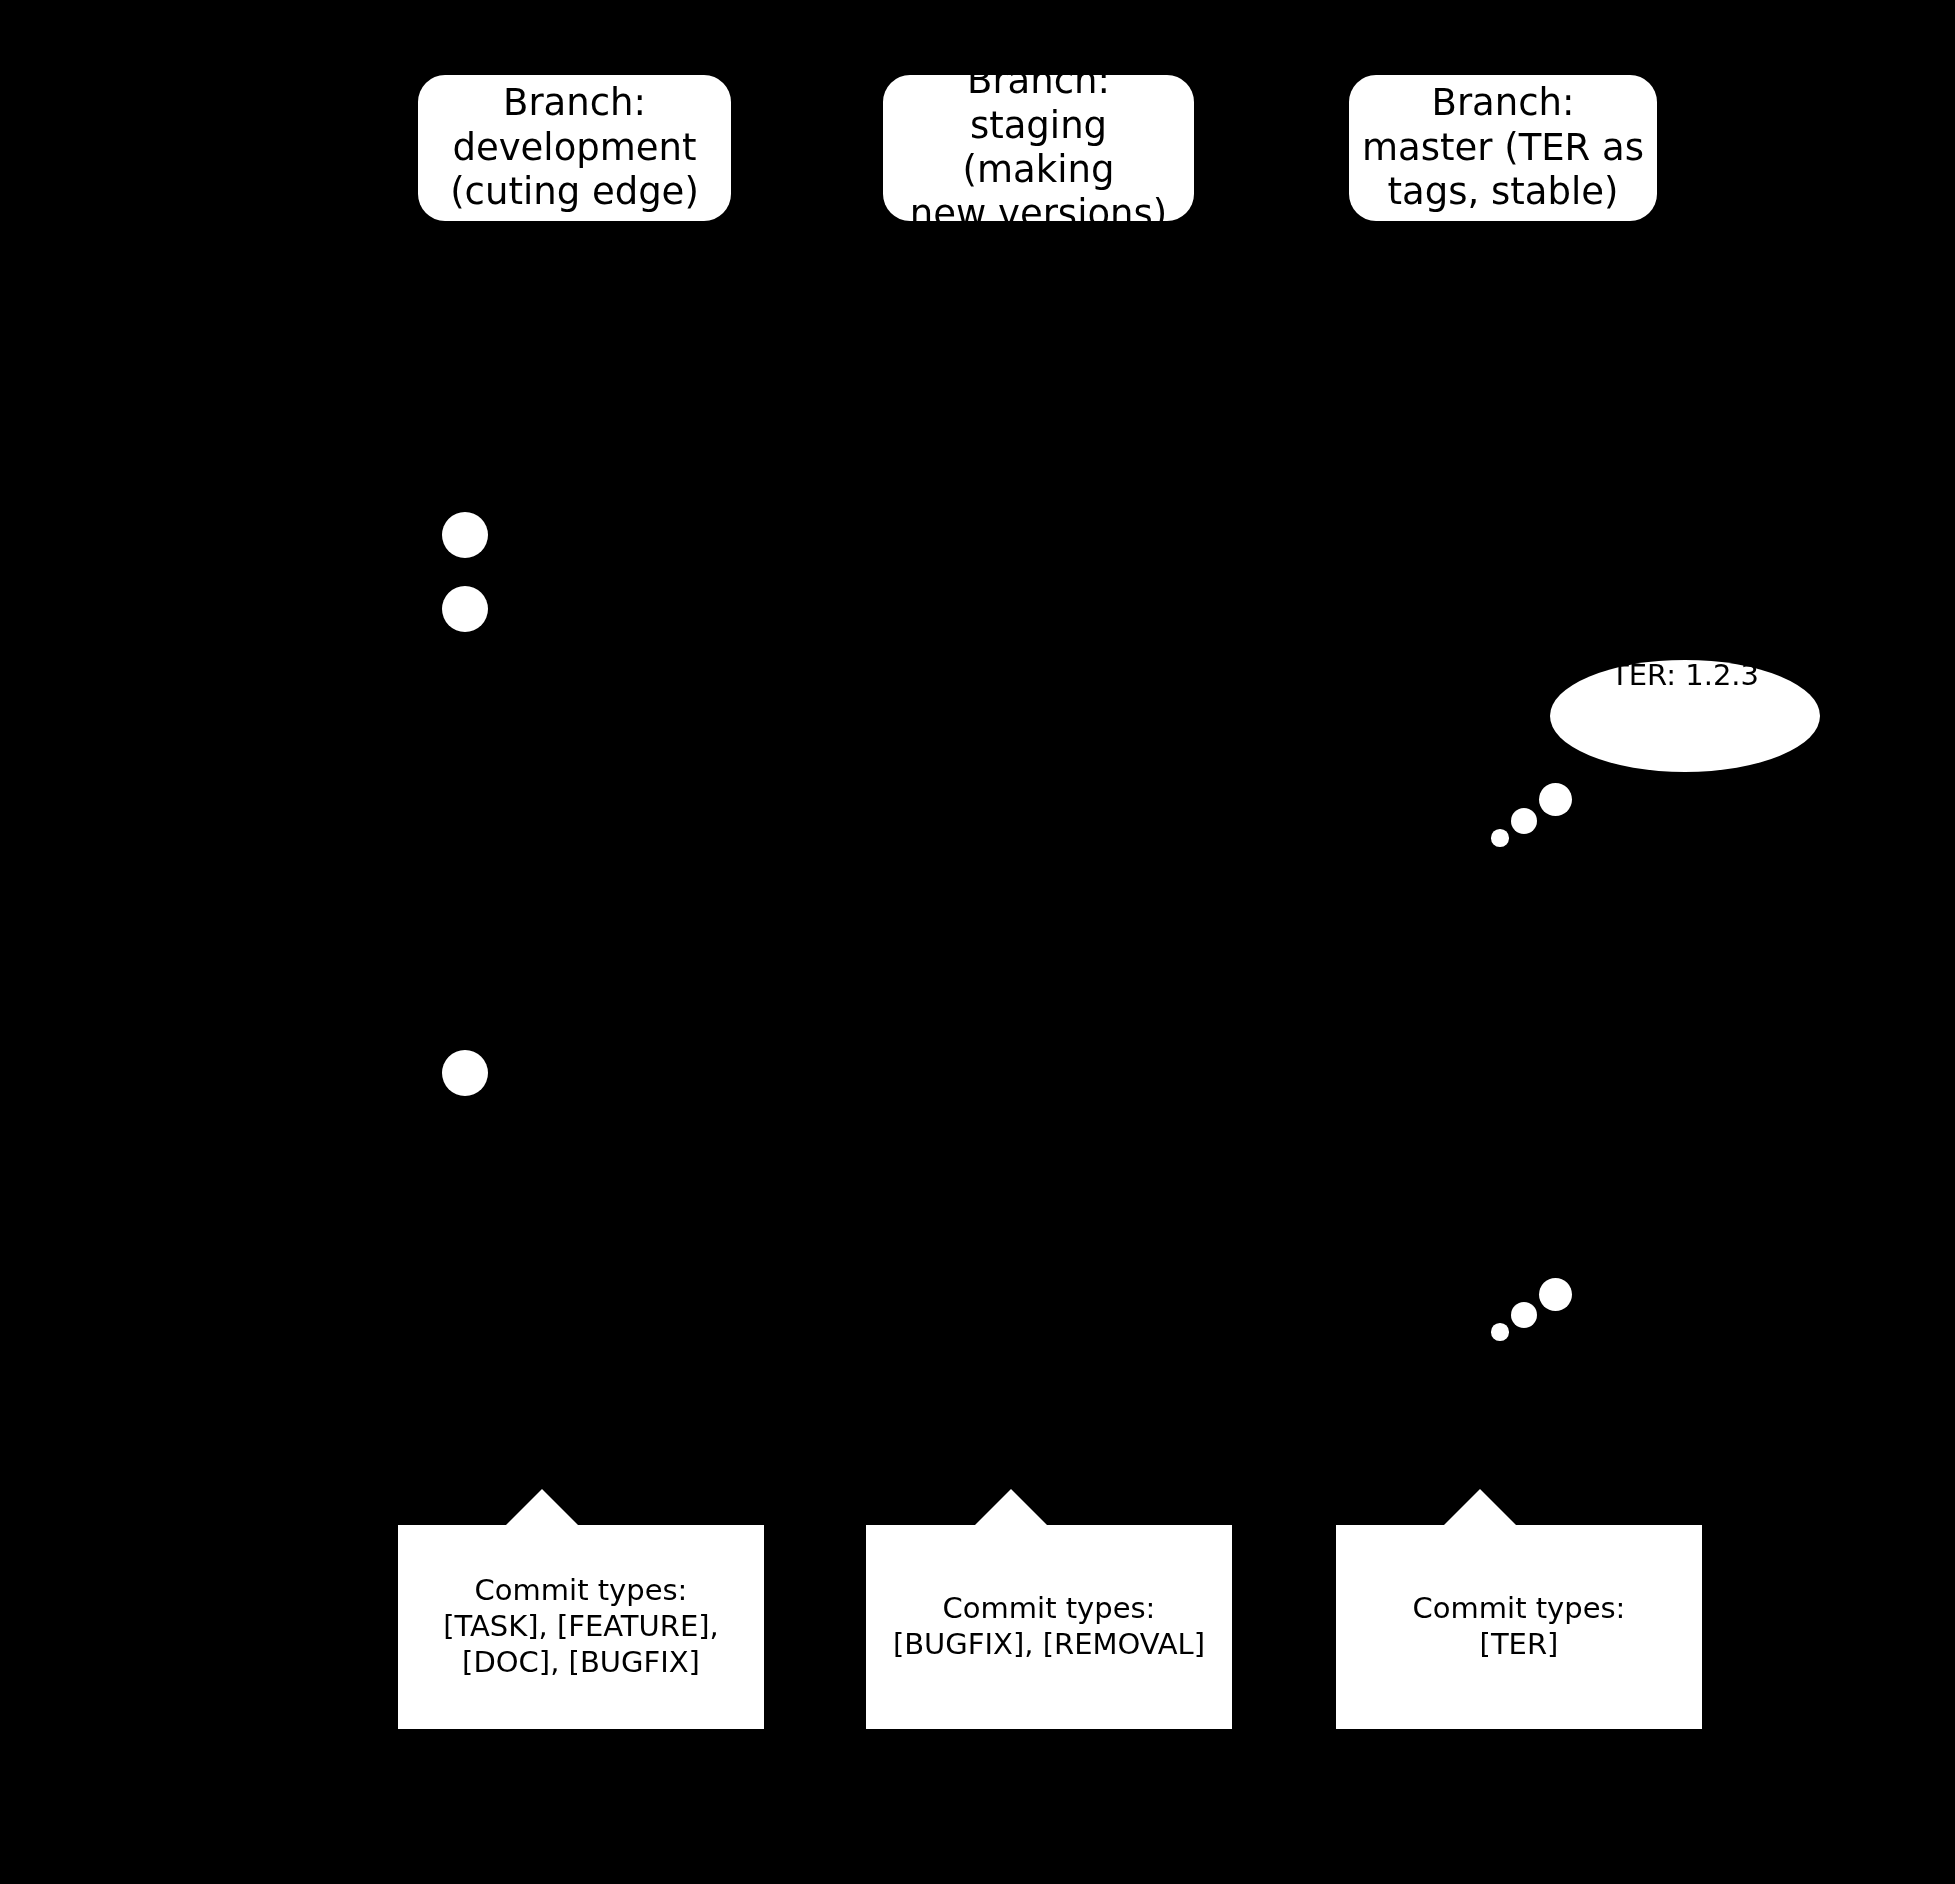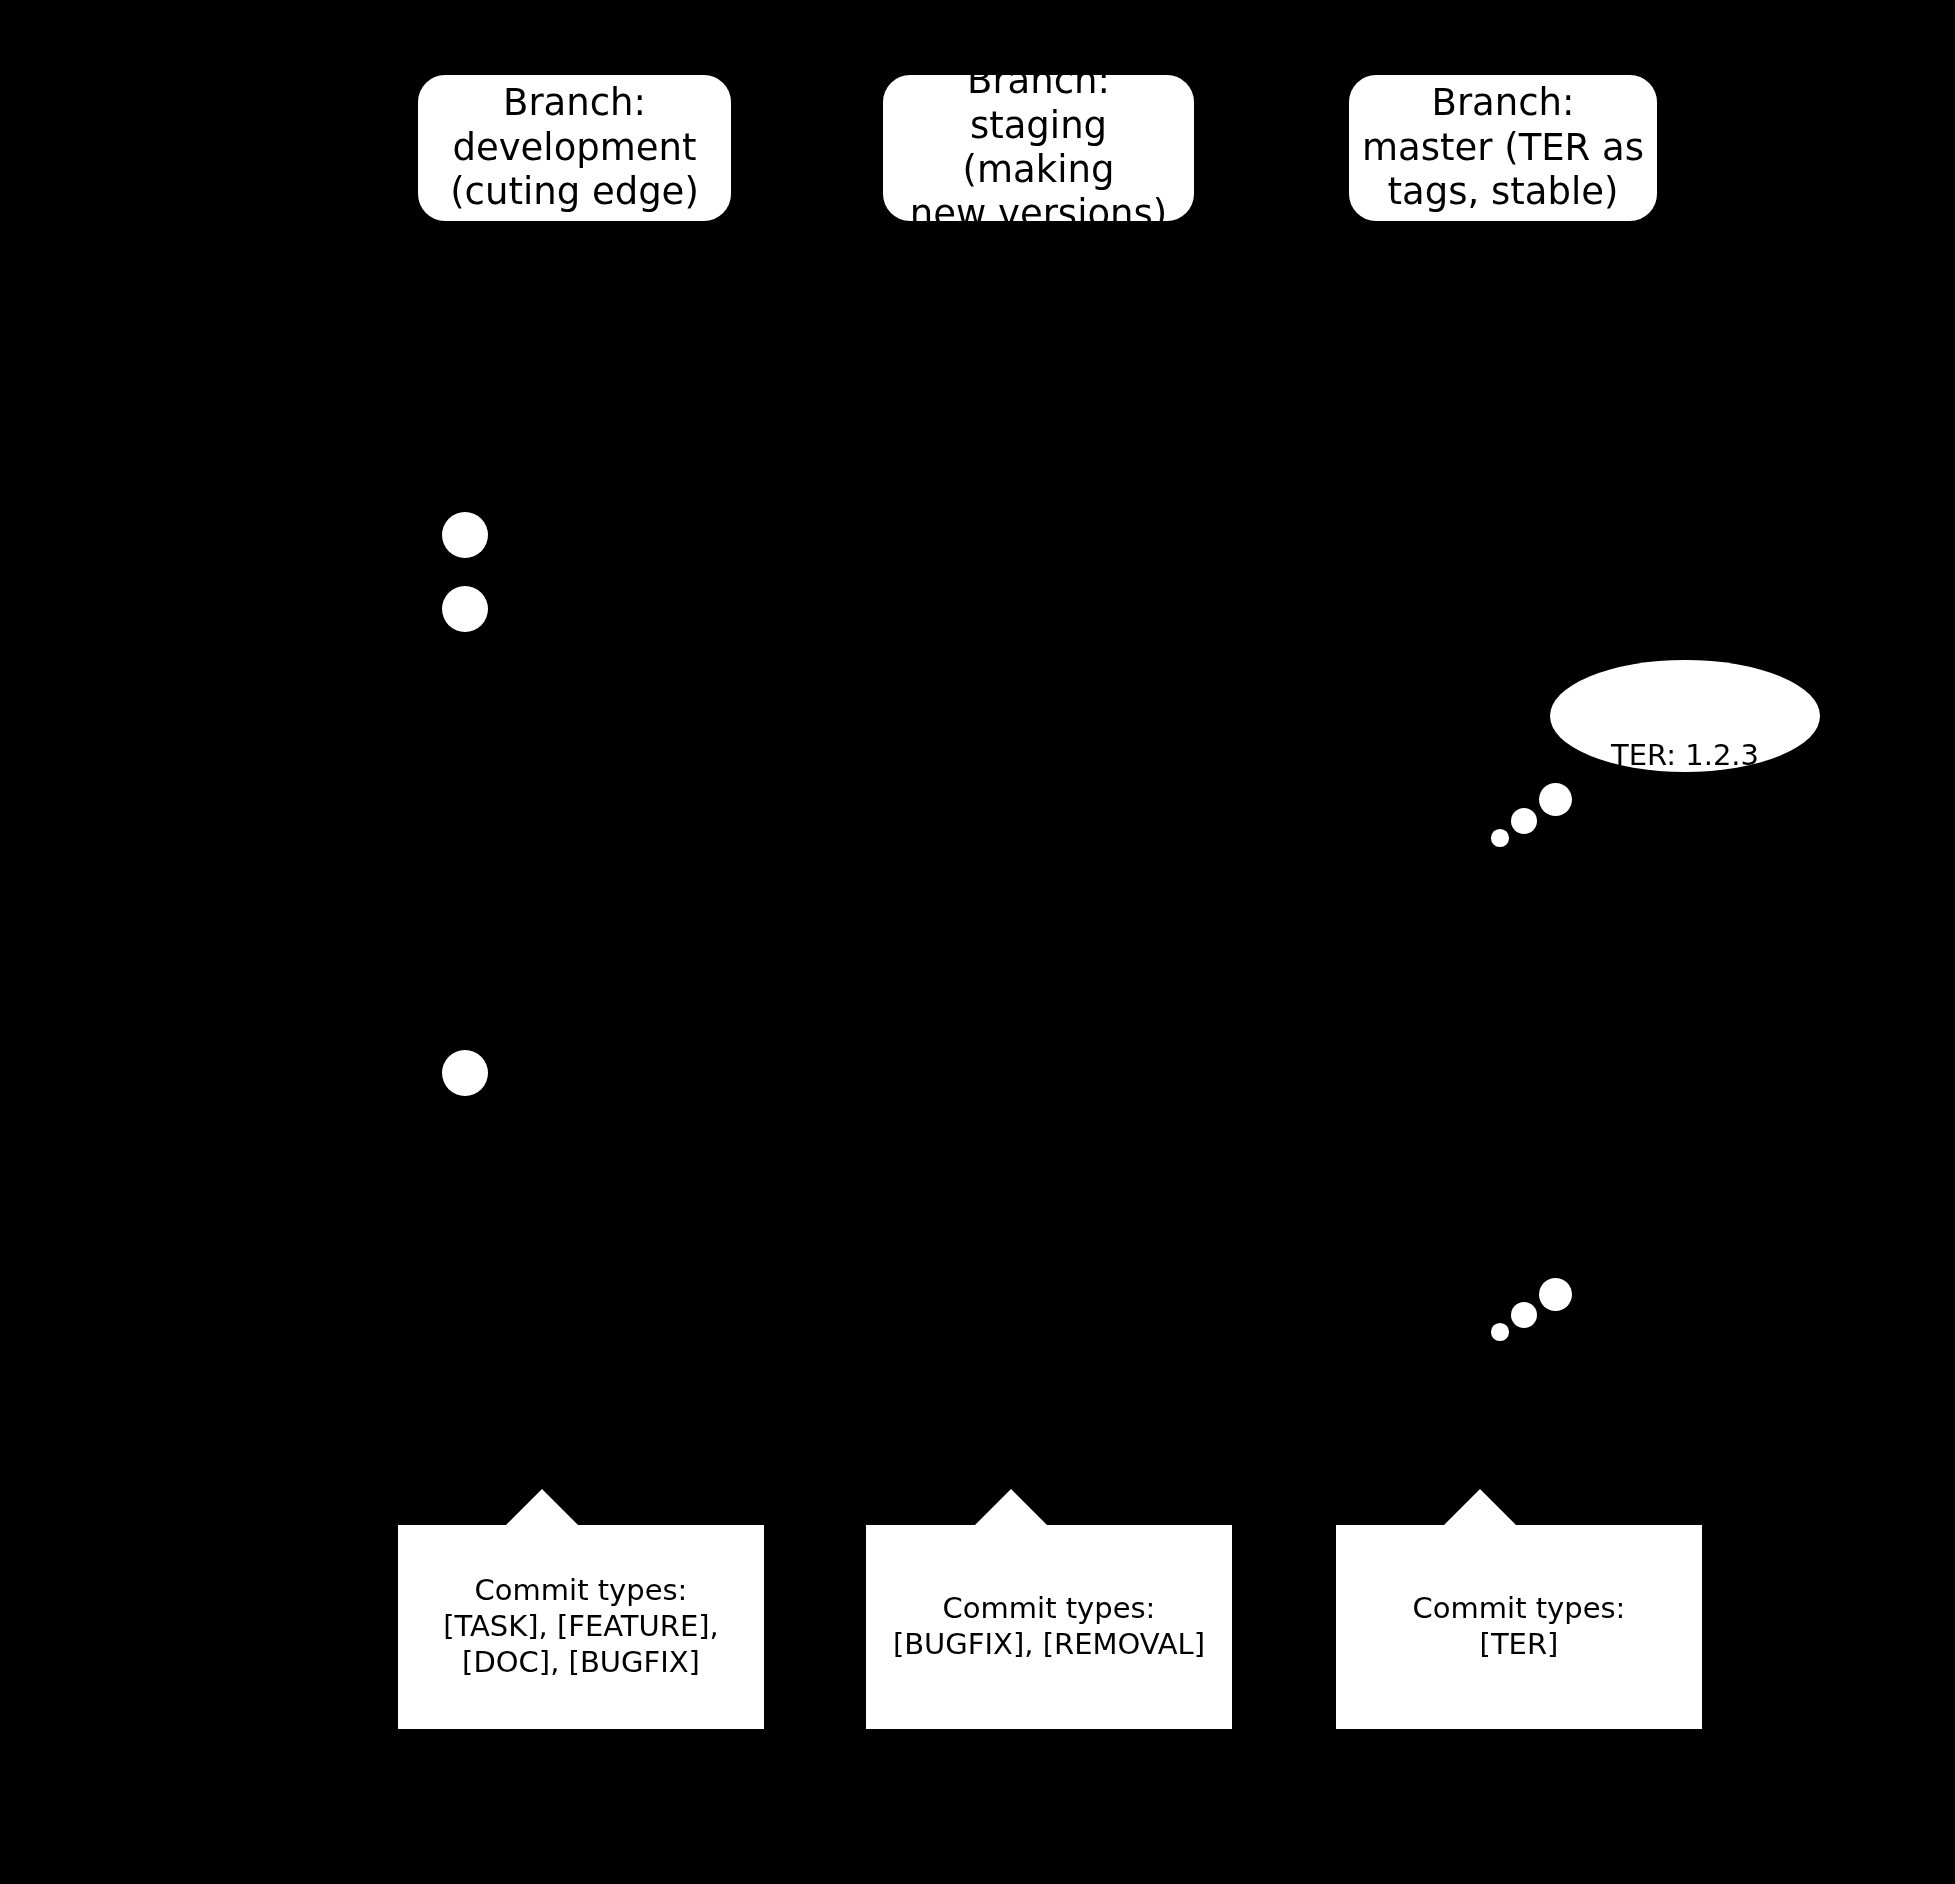--- a/index.html
+++ b/index.html
@@ -43,21 +43,21 @@
     background: #ffffff;
     border-radius: 50%;
   }
 
   
   .ter-bubble {
     position: absolute;
     background: #ffffff;
     border-radius: 50%;
     display: flex;
-    align-items: flex-end;
+    align-items: flex-start;
     justify-content: center;
     text-align: center;
   }
   .ter-bubble .ter-label {
     color: #000000;
     font-size: 29px;
     line-height: 1.1;
     white-space: nowrap;
   }
   .bubble-tail-dot {

